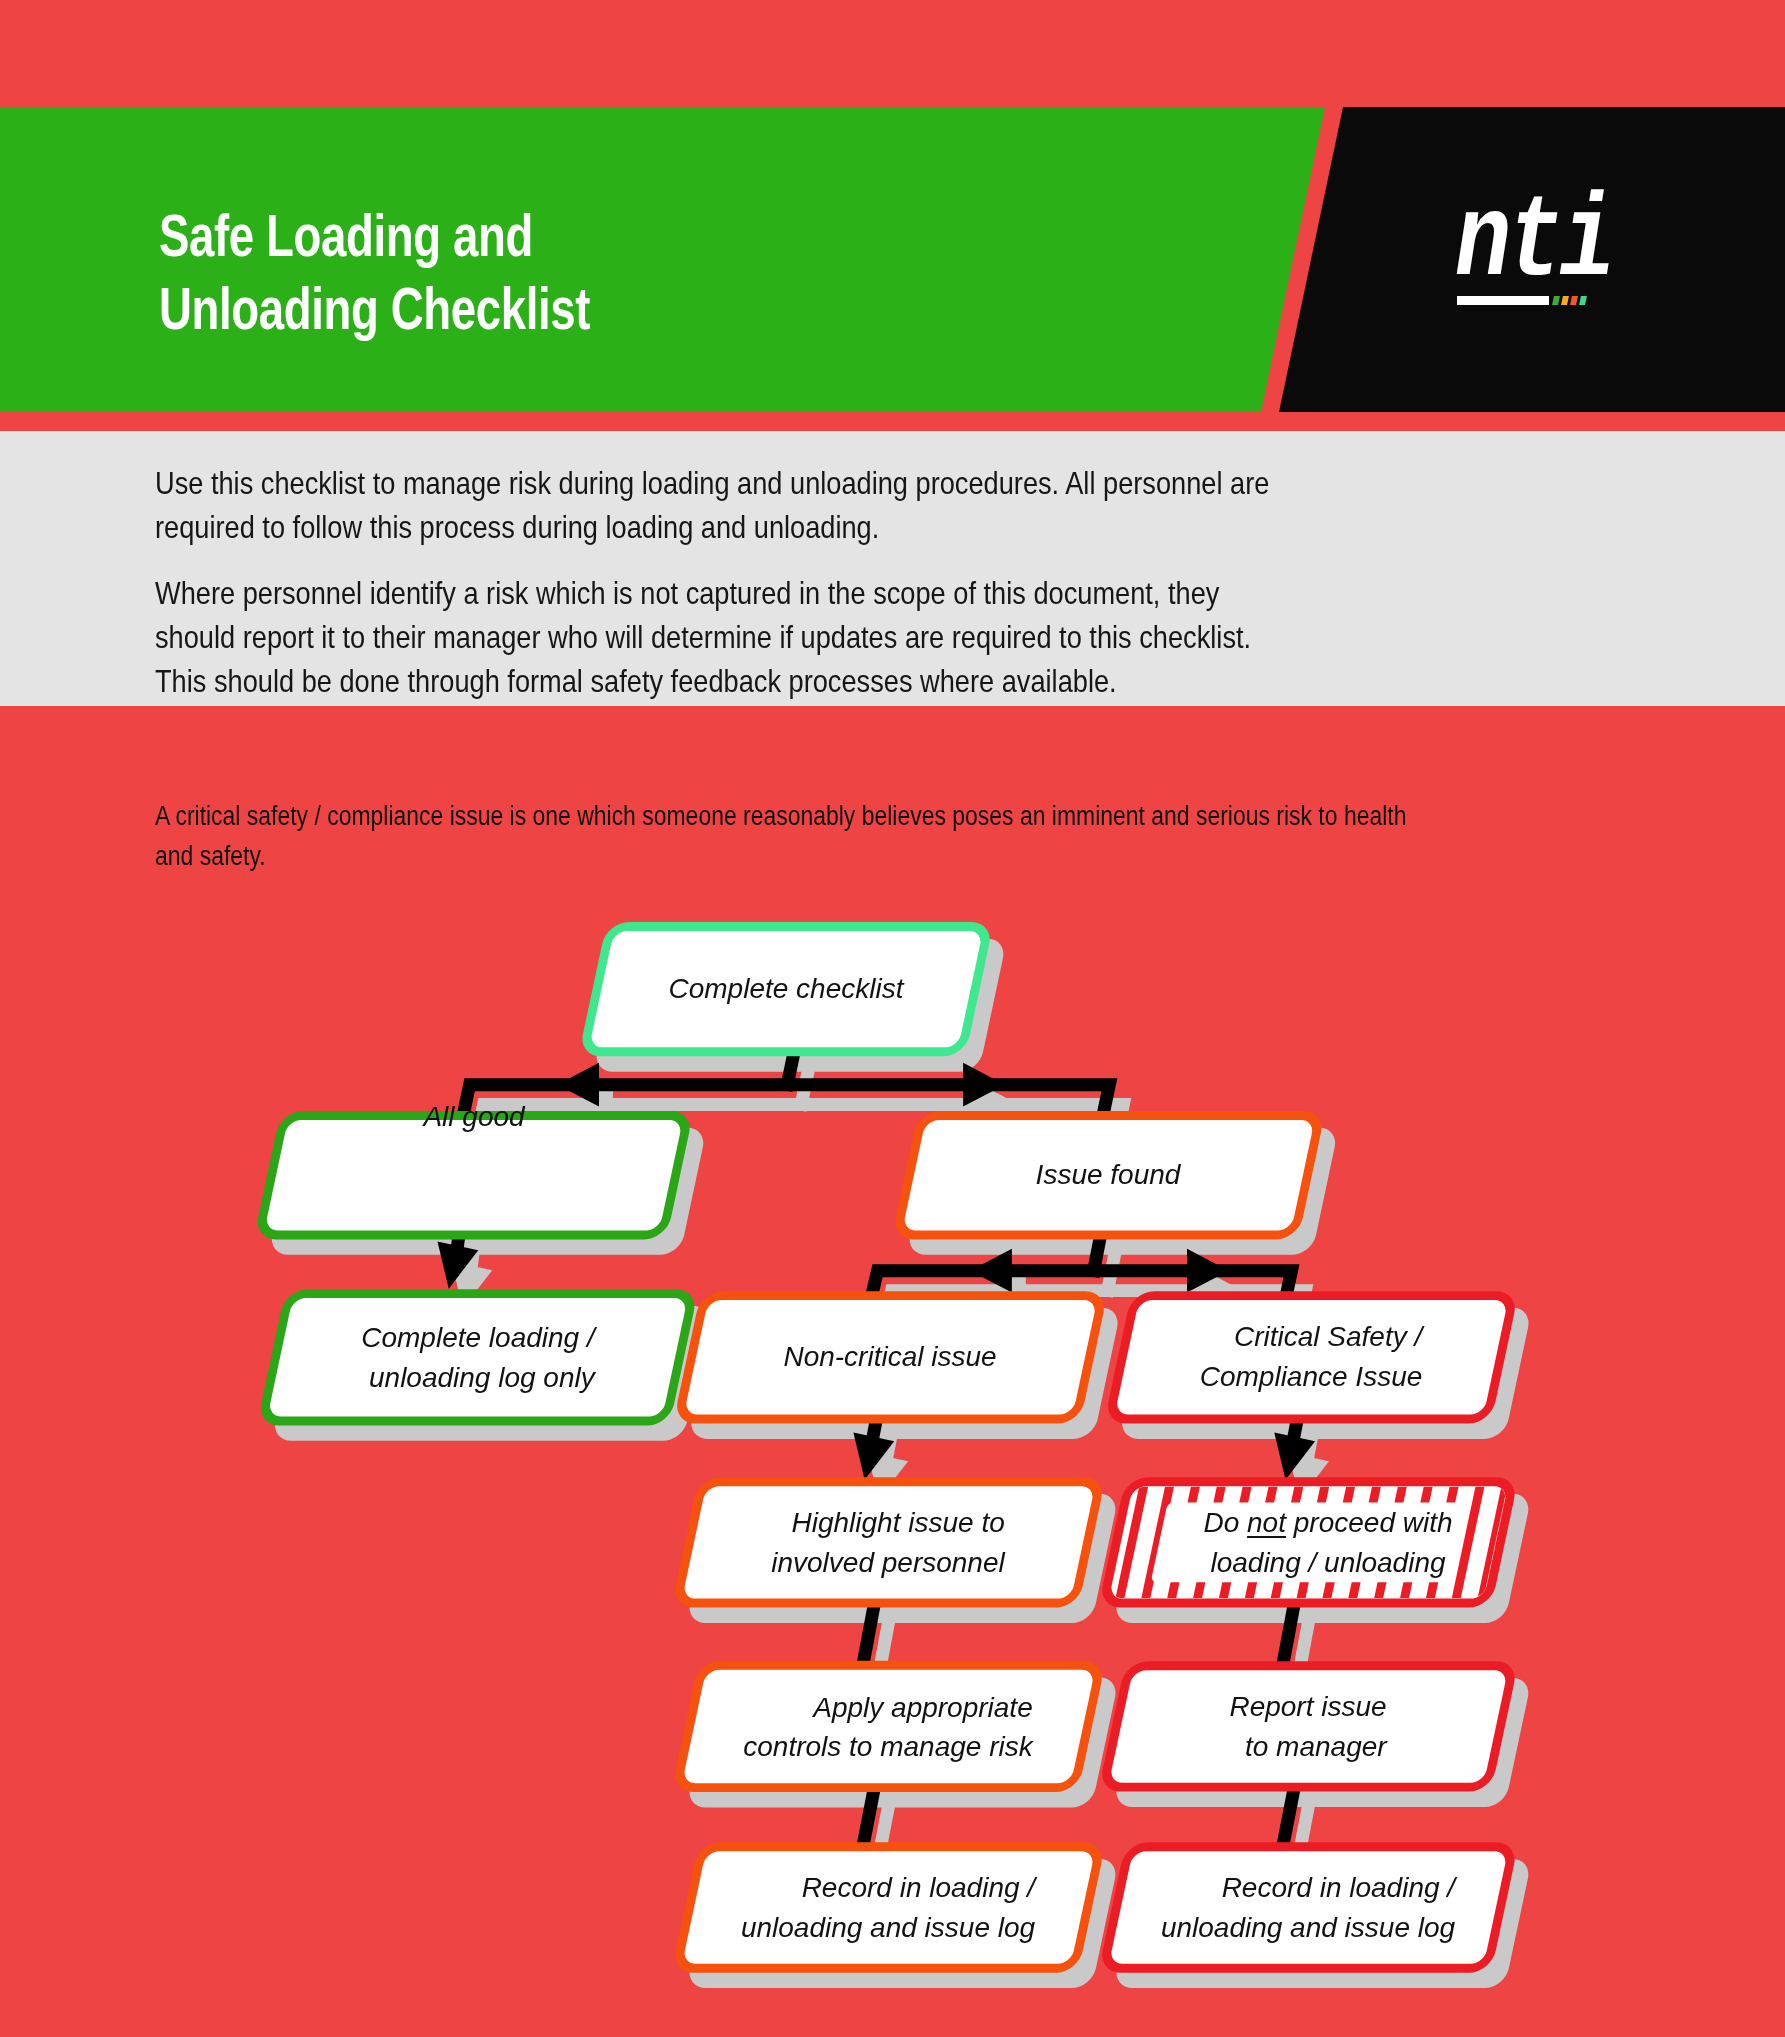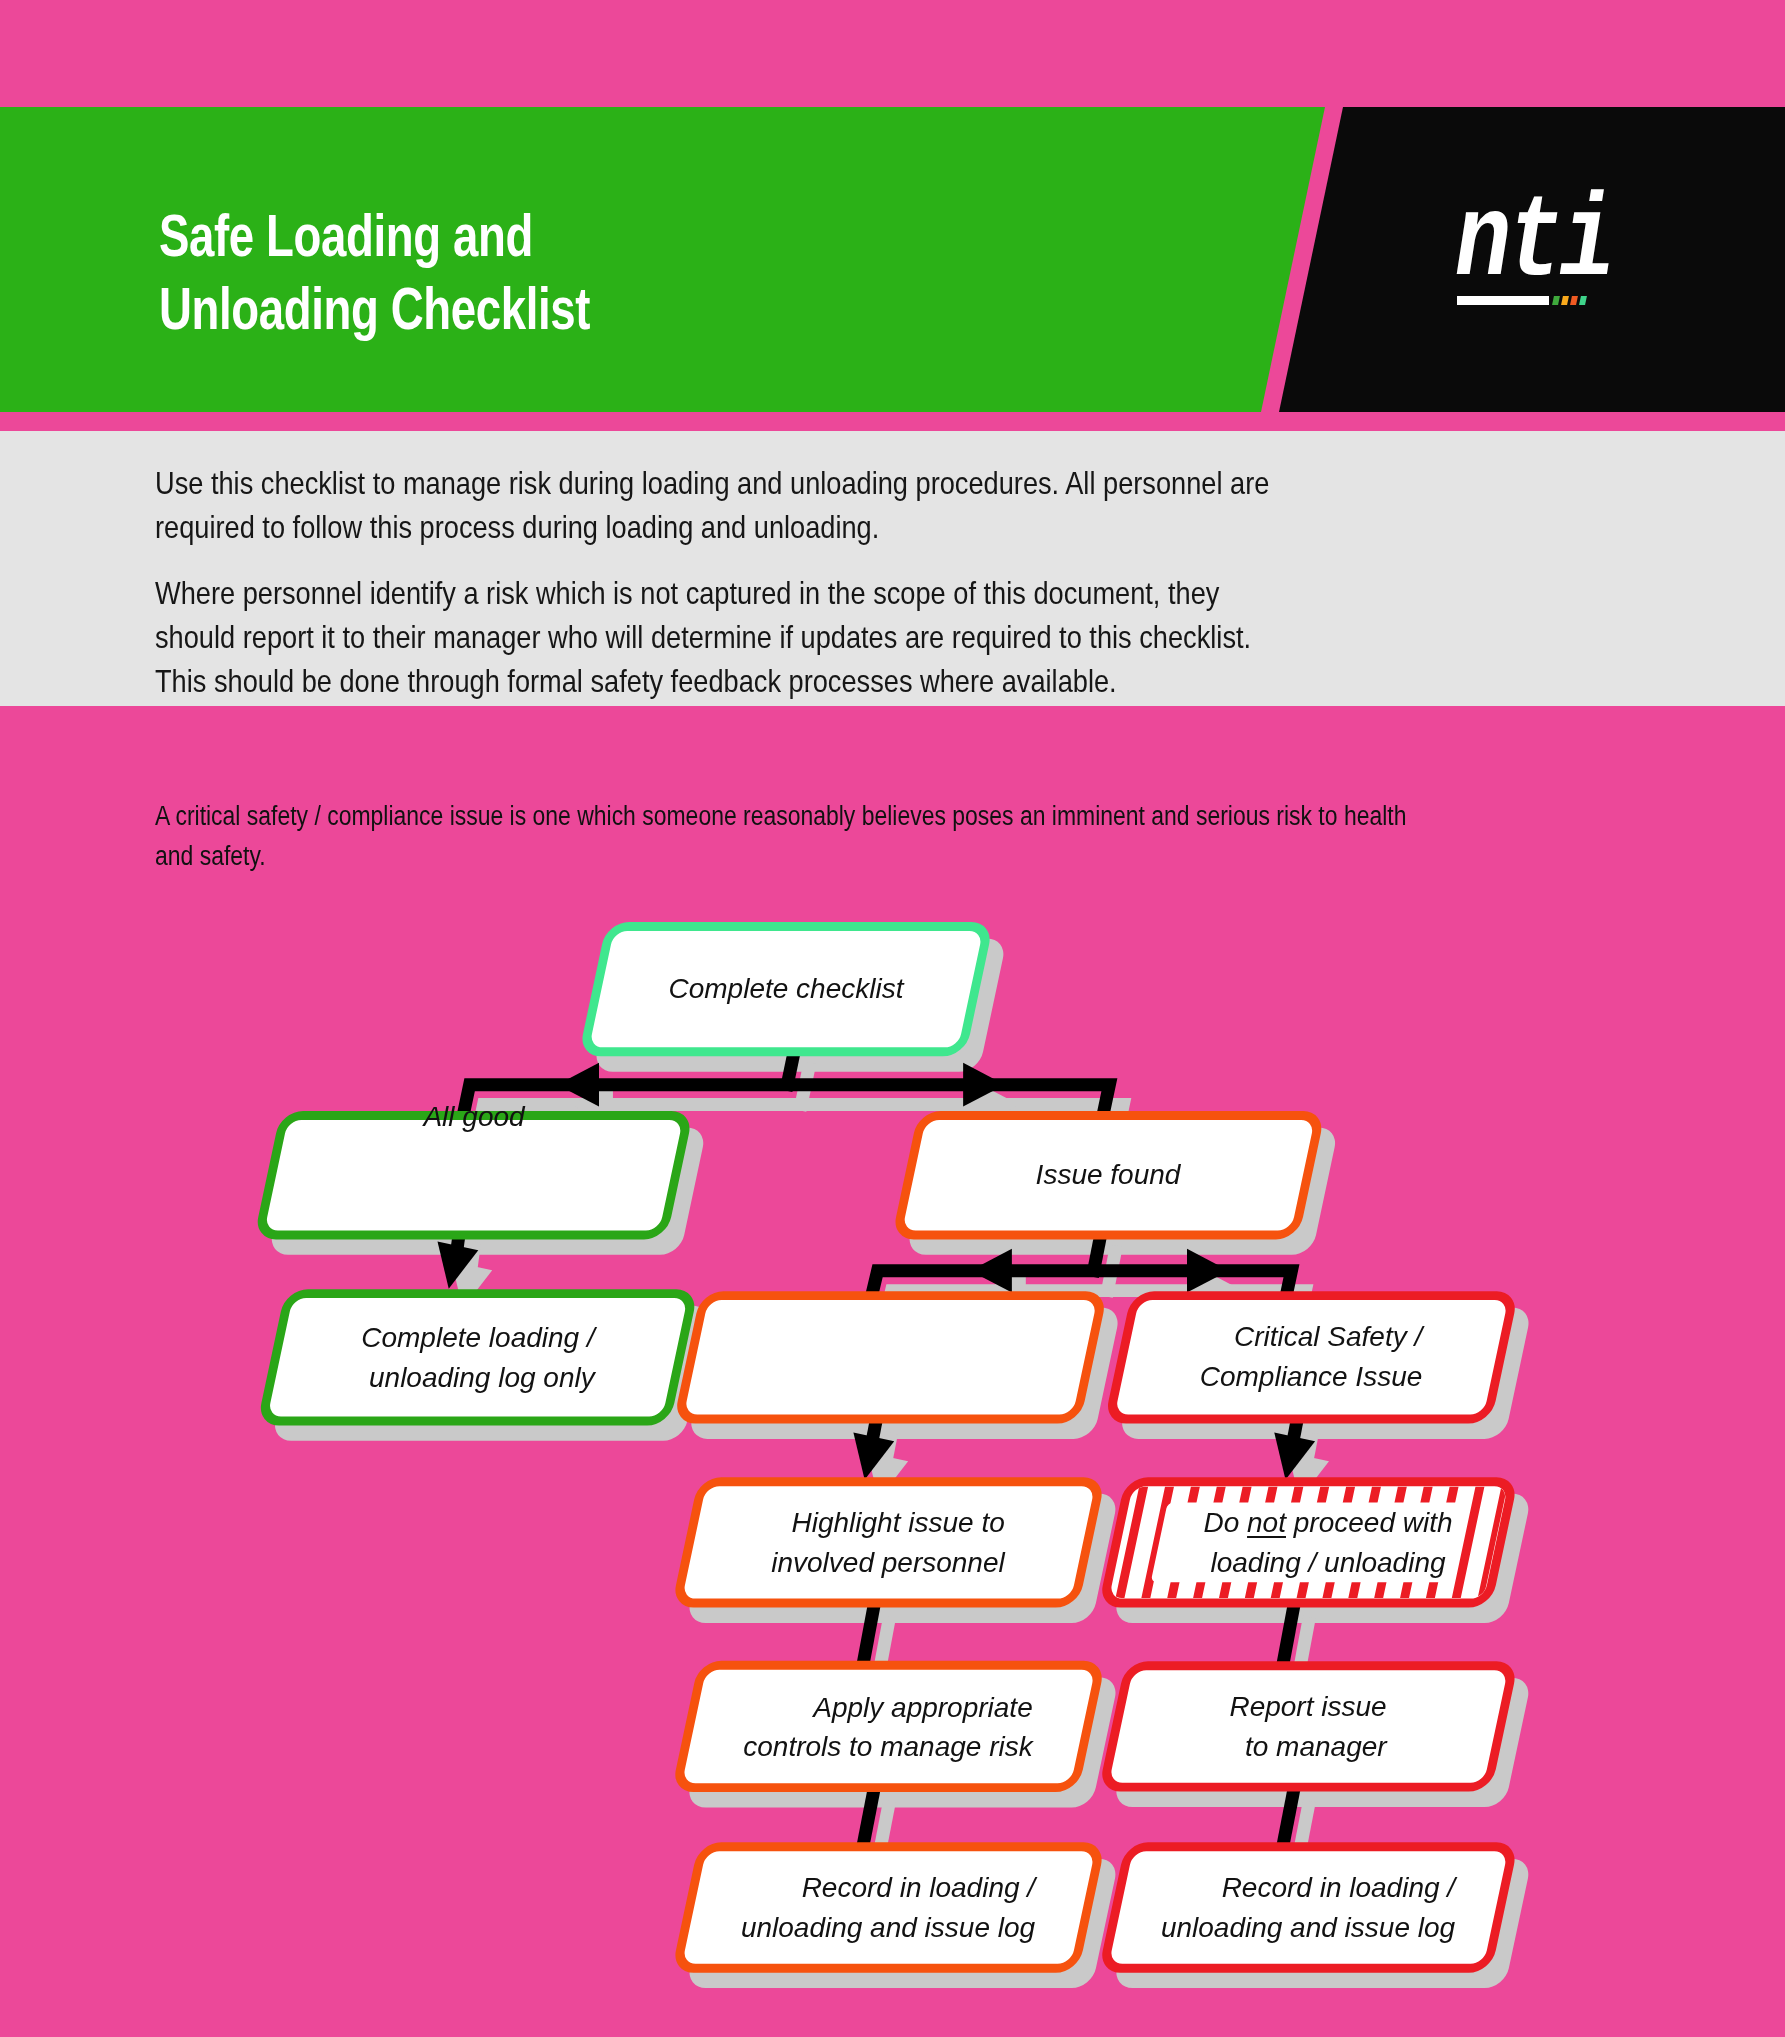--- a/index.html
+++ b/index.html
@@ -1,16 +1,16 @@
 <!DOCTYPE html>
 <html><head>
 <meta charset="utf-8">
 <style>
   html,body{margin:0;padding:0;background:#fff;}
-  #page{position:relative;width:1785px;height:2038px;background:#ec4899;overflow:hidden;
+  #page{position:relative;width:1785px;height:2038px;background:#ef4444;overflow:hidden;
         font-family:"Liberation Sans",sans-serif;}
 
   
   .band{position:absolute;left:0;top:107px;width:1785px;height:305px;}
   .band-green{clip-path:polygon(0 0,1325px 0,1261px 305px,0 305px);}
   .band-black{clip-path:polygon(1343px 0,1785px 0,1785px 305px,1279px 305px);}
   .doc-title{position:absolute;left:159px;top:199px;color:#fff;font-weight:700;
              font-size:60px;line-height:73px;letter-spacing:-0.5px;
              transform:scaleX(0.76);transform-origin:left top;white-space:nowrap;}
   .logo{position:absolute;left:1455px;top:185px;color:#fff;font-family:Liberation Mono, monospace;}
@@ -186,20 +186,21 @@
           <rect x="-193" y="-61" width="386" height="122" rx="18" fill="#fff" stroke="#EC1C24" stroke-width="9"></rect>
         </g>
       </g>
   </svg>
 
   <div class="flow-label" style="left:607px;top:926px;width:358px;height:125px;">Complete checklist</div>
   <div class="flow-label" style="left:282px;top:1057px;width:384px;height:119px;">All good</div>
   <div class="flow-label" style="left:919px;top:1115px;width:378px;height:119px;">Issue found</div>
   <div class="flow-label" style="left:286px;top:1294px;width:384px;height:127px;">Complete loading /
 unloading log only</div>
+  <div class="flow-label" style="left:701px;top:1295px;width:378px;height:123px;">Non-critical issue</div>
   <div class="flow-label" style="left:1132px;top:1295px;width:358px;height:123px;">Critical Safety /
 Compliance Issue</div>
   <div class="flow-label" style="left:699px;top:1482px;width:378px;height:121px;">Highlight issue to
 involved personnel</div>
   <div class="flow-label" style="left:1126px;top:1482px;width:364px;height:121px;flex-direction:column;line-height:1.4;">
     <div class="nowrapline"><span>Do </span><span class="u">not</span><span> proceed with</span></div>
     <div class="nowrapline">loading / unloading</div>
   </div>
   <div class="flow-label" style="left:699px;top:1666px;width:378px;height:122px;">Apply appropriate
 controls to manage risk</div>

